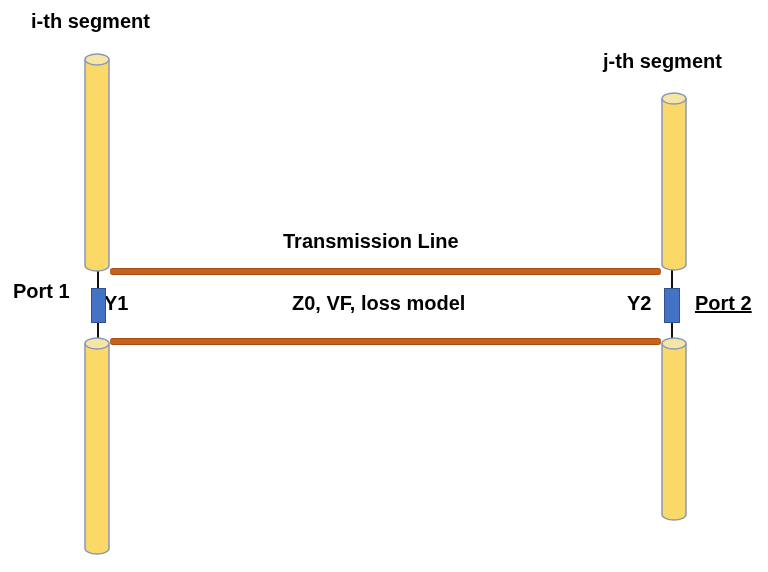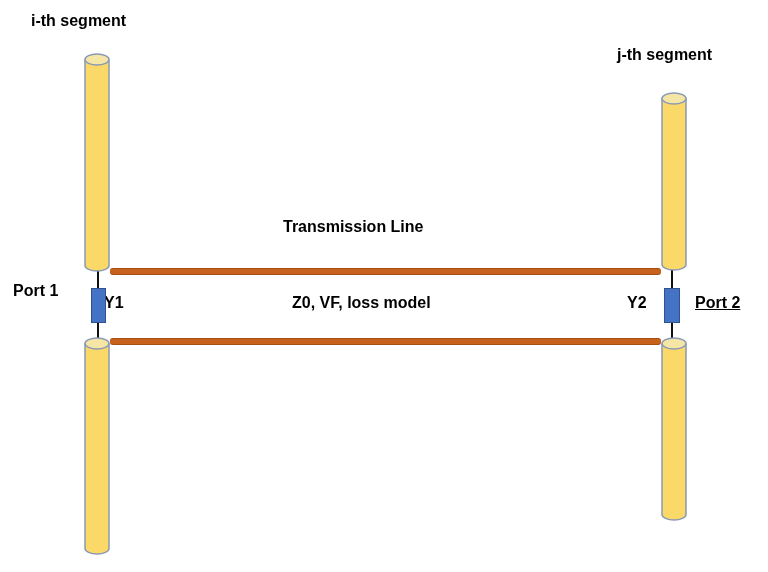--- a/index.html
+++ b/index.html
@@ -6,21 +6,21 @@
   #stage{
     position:relative;
     width:768px;height:572px;
     background:var(--bg,#fff);
     font-family:"Liberation Sans", sans-serif;
     overflow:hidden;
   }
   .lbl{
     position:absolute;
     font-weight:700;
-    font-size:16px;
+    font-size:20px;
     line-height:20px;
     color:var(--text,#000);
     white-space:nowrap;
   }
   .cyl{position:absolute;z-index:2;}
   .cyl-body{fill:var(--seg-fill);stroke:var(--seg-outline);stroke-width:1.5;}
   .cyl-top{fill:var(--seg-top-fill);stroke:var(--seg-outline);stroke-width:1.5;}
   .tline{
     position:absolute;
     height:7px;
@@ -43,23 +43,23 @@
     box-sizing:border-box;
     z-index:3;
   }
 </style>
 </head>
 <body>
 
 <div id="stage">
 
   <div class="lbl" style="left:31px;top:11px;">i-th segment</div>
-  <div class="lbl" style="left:603px;top:45px;margin-left:14px;">j-th segment</div>
+  <div class="lbl" style="left:603px;top:51px;">j-th segment</div>
 
-  <div class="lbl" style="left:283px;top:217px;">Transmission Line</div>
+  <div class="lbl" style="left:283px;top:231px;">Transmission Line</div>
   <div class="lbl" style="left:292px;top:293px;">Z0, VF, loss model</div>
 
   <div class="lbl" style="left:13px;top:281px;">Port 1</div>
   <div class="lbl" style="left:104px;top:293px;">Y1</div>
   <div class="lbl" style="left:627px;top:293px;">Y2</div>
   <div class="lbl" style="left:695px;top:293px;text-decoration:underline;">Port 2</div>
 
   <div class="tline" style="left:110px;top:268px;width:551px;"></div>
   <div class="tline" style="left:110px;top:338px;width:551px;"></div>
 

